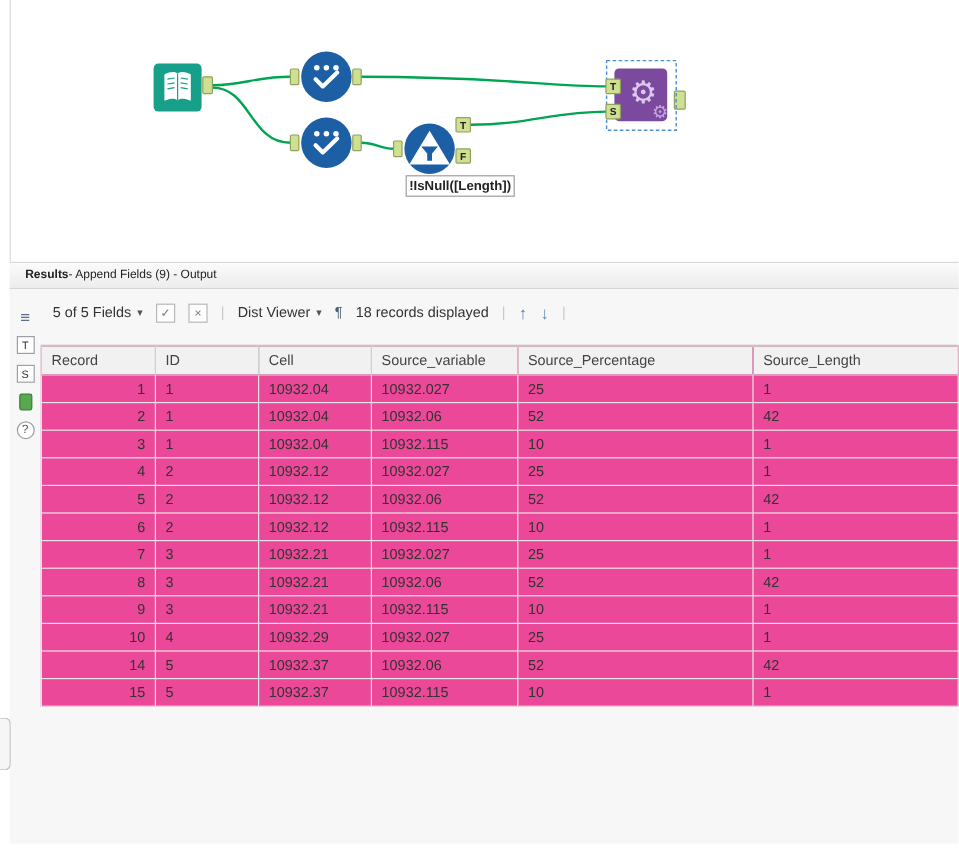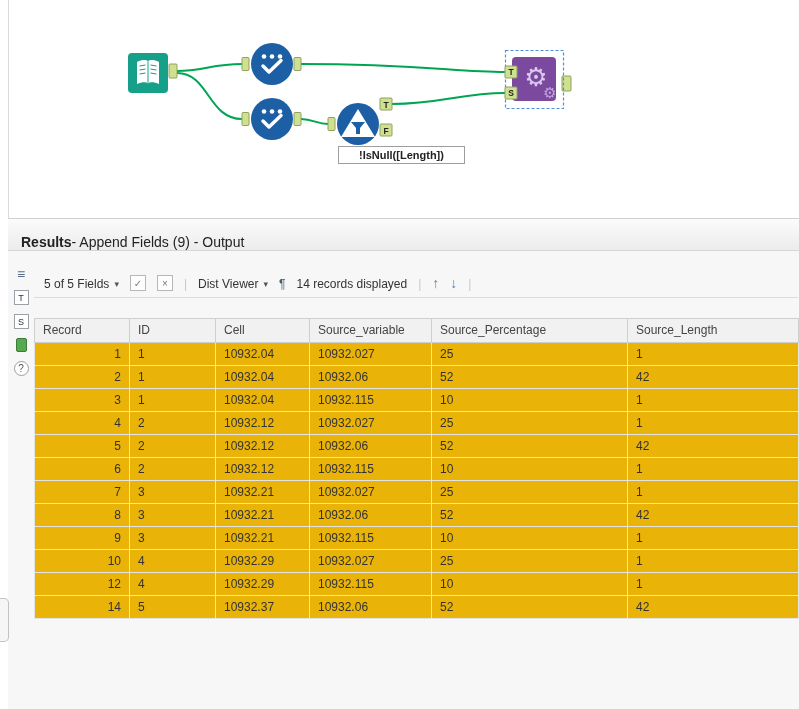--- a/index.html
+++ b/index.html
@@ -2,51 +2,51 @@
 <html><head>
 <meta charset="utf-8">
 <style>
   *{box-sizing:border-box;margin:0;padding:0}
   html,body{width:799px;height:709px;overflow:hidden}
   body{font-family:"Liberation Sans",sans-serif;background:#ffffff;position:relative;font-size:12px;color:#333}
 
   
   .canvas{position:relative;width:799px;height:218px;background:#fff}
   .annotation{position:absolute;left:338px;top:146px;background:#fff;border:1px solid #9e9e9e;
-              padding:2px 20px;font-size:11px;font-weight:bold;color:#222;white-space:nowrap}
+              padding:2px 2px;font-size:11px;font-weight:bold;color:#222;white-space:nowrap}
 
   
   .results-pane{margin-left:8px;width:791px;height:491px}
-  .results-header{height:33px;display:flex;align-items:flex-end;padding-left:13px;
+  .results-header{height:23px;display:flex;align-items:center;padding-left:13px;
                   background:linear-gradient(#fbfbfb,#ececec);
                   border-top:1px solid #cfcfcf;border-bottom:1px solid #d6d6d6;
-                  font-size:14px;color:#222}
+                  font-size:10px;color:#222}
   .results-header .bold{font-weight:bold}
   .results-body{display:flex;height:462px;background:#f7f7f8}
 
   .left-strip{width:27px;padding-top:16px;display:flex;flex-direction:column;align-items:center;gap:9px}
   .strip-list{font-size:14px;color:#5a6e8c;line-height:14px;cursor:default}
   .strip-box{width:15px;height:15px;border:1px solid #9aa0a6;background:#fff;color:#333;
              font-size:9px;display:flex;align-items:center;justify-content:center}
   .strip-doc{width:11px;height:14px;background:#57a84f;border:1px solid #3a7d34;border-radius:2px}
   .strip-help{width:15px;height:15px;border:1px solid #9aa0a6;border-radius:50%;background:#fff;
               color:#555;font-size:10px;display:flex;align-items:center;justify-content:center}
 
   .main{flex:1;display:flex;flex-direction:column}
-  .toolbar{height:28px;margin:12px 0 0 10px;display:flex;align-items:flex-end;gap:11px;font-size:12px;color:#333}
+  .toolbar{height:28px;margin:12px 0 0 10px;display:flex;align-items:flex-start;gap:11px;font-size:12px;color:#333}
   .tb-dropdown{display:flex;align-items:center;gap:5px;cursor:default}
   .caret{font-size:9px;color:#555}
   .tb-iconbox{width:16px;height:16px;border:1px solid #b7b7b7;background:#fdfdfd;color:#7a7a7a;
               font-size:10px;display:flex;align-items:center;justify-content:center}
   .sep{color:#c8c8c8}
   .pilcrow{color:#44606e;font-size:12px}
   .arrow{color:#5b84b1;font-size:14px}
   .rule{margin-top:6px;width:764px;border-bottom:1px solid #dcdcdc}
 
-  table{margin-top:20px;width:764px;table-layout:fixed;border-collapse:collapse;background:#eab308;
+  table{width:764px;table-layout:fixed;border-collapse:collapse;background:#ec4899;
         font-size:12px;color:#333}
   th{background:#f1f1f1;border:1px solid #cfcfcf;font-weight:normal;color:#444;text-align:left;
      padding:3px 8px;height:24px;line-height:17px;overflow:hidden;white-space:nowrap}
   td{border:1px solid #e4e4e4;padding:3px 8px;height:23px;line-height:16px;overflow:hidden;white-space:nowrap}
   td.num{text-align:right}
 
   .corner-tab{position:absolute;left:0;top:598px;width:9px;height:44px;background:#f6f6f6;
               border:1px solid #c2c2c2;border-left:none;border-radius:0 5px 5px 0}
 </style>
 </head>
@@ -158,21 +158,21 @@
           <span class="caret">▾</span>
         </div>
         <span class="tb-iconbox">✓</span>
         <span class="tb-iconbox">×</span>
         <span class="sep">|</span>
         <div class="tb-dropdown">
           <span>Dist Viewer</span>
           <span class="caret">▾</span>
         </div>
         <span class="pilcrow">¶</span>
-        <span>14 records displayed</span>
+        <span>18 records displayed</span>
         <span class="sep">|</span>
         <span class="arrow">↑</span>
         <span class="arrow">↓</span>
         <span class="sep">|</span>
       </div>
       <div class="rule"></div>
 
       <table>
         <colgroup>
           <col style="width:95px">
@@ -267,34 +267,34 @@
             </tr>
             <tr>
               <td class="num">10</td>
               <td>4</td>
               <td>10932.29</td>
               <td>10932.027</td>
               <td>25</td>
               <td>1</td>
             </tr>
             <tr>
-              <td class="num">12</td>
-              <td>4</td>
-              <td>10932.29</td>
-              <td>10932.115</td>
-              <td>10</td>
-              <td>1</td>
-            </tr>
-            <tr>
               <td class="num">14</td>
               <td>5</td>
               <td>10932.37</td>
               <td>10932.06</td>
               <td>52</td>
               <td>42</td>
             </tr>
+            <tr>
+              <td class="num">15</td>
+              <td>5</td>
+              <td>10932.37</td>
+              <td>10932.115</td>
+              <td>10</td>
+              <td>1</td>
+            </tr>
           </tbody>
       </table>
     </div>
   </div>
 </div>
 
 <div class="corner-tab"></div>
 
 </body></html>

